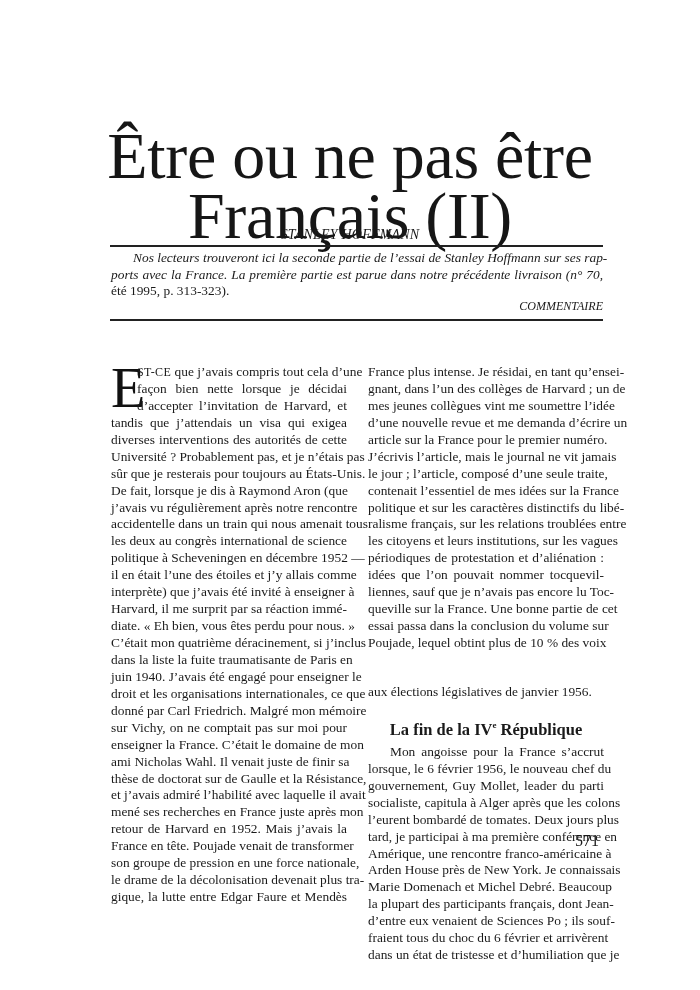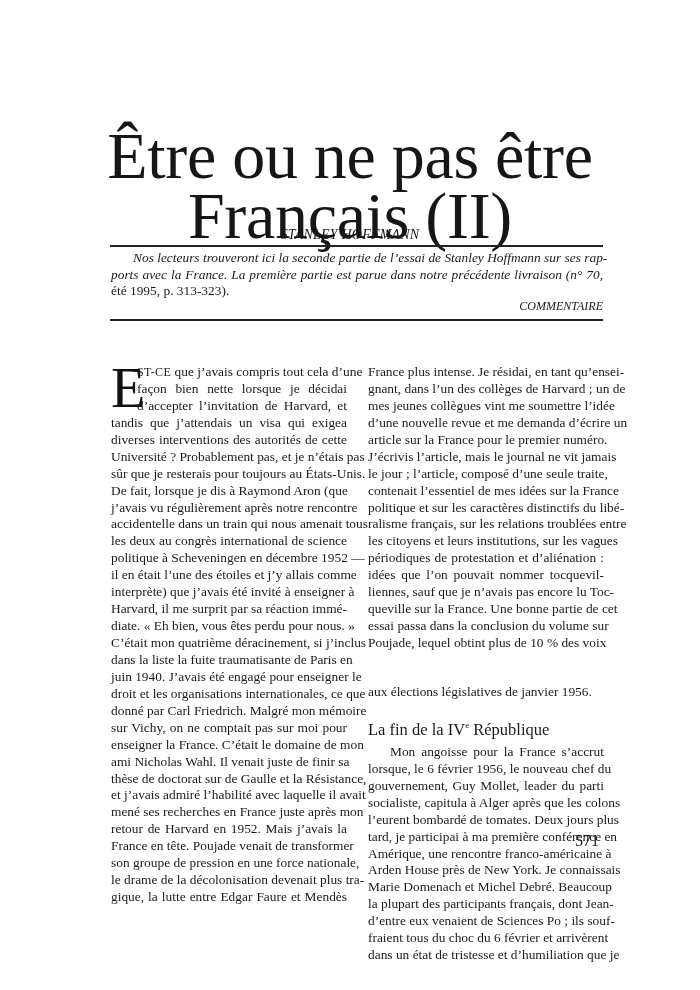--- a/index.html
+++ b/index.html
@@ -47,22 +47,22 @@
     .ln.last { text-align-last: left; margin-top: 32px; }
     .ln.ind { padding-left: 22px; }
     .ln.dc { padding-left: 26px; }
     .dropcap {
       position: absolute; left: 111px; top: 365px;
       font-size: 56px; line-height: 46px; height: 46px; font-weight: normal;
       color: #111;
     }
     .smallcaps { font-size: 12px; letter-spacing: 0.4px; }
     .heading {
-      display: block; font-weight: normal; font-size: 16.5px; height: 21px;
-      margin-top: 14px; margin-bottom: 8px; line-height: 21px;
+      display: block; font-weight: bold; font-size: 16.5px; height: 21px;
+      margin-top: 14px; margin-bottom: 8px; line-height: 21px; text-align: center;
     }
     .heading sup { font-size: 9px; vertical-align: 7px; }
     .pagenum {
       position: absolute; top: 832px; right: 101px; font-size: 16px; font-family: Liberation Serif, serif;
     }
   </style>
 </head>
 <body>
 
 <div class="title">Être ou ne pas être Français (II)</div>

